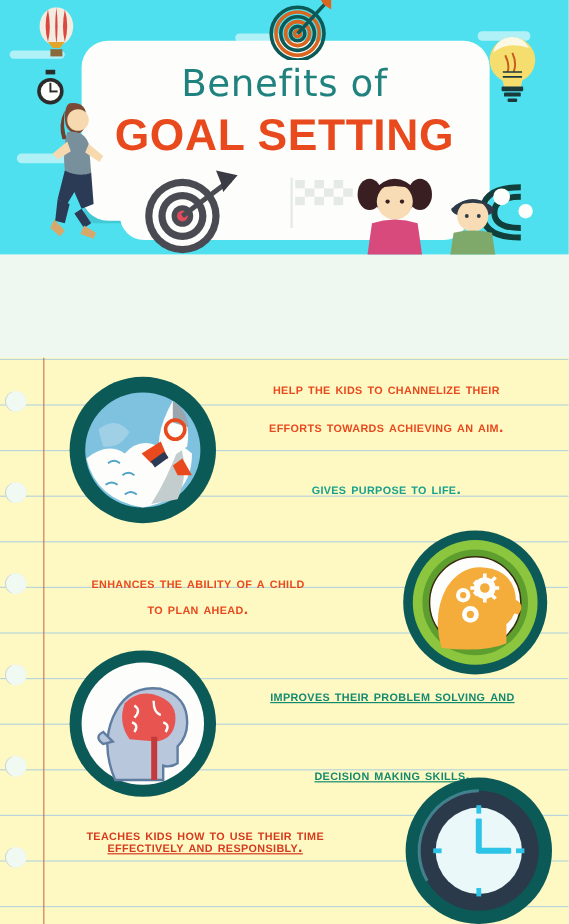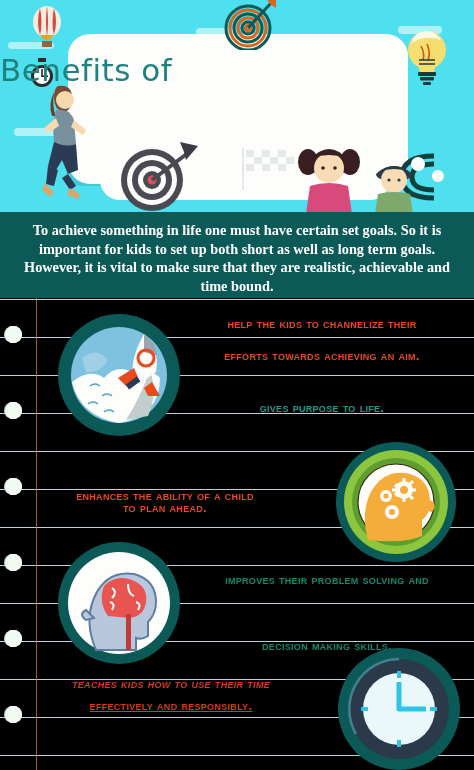--- a/index.html
+++ b/index.html
@@ -16,21 +16,21 @@
   .hdr-wave{position:absolute;background:#41c9d6;border-radius:30px;}
   .hdr-panel{
     position:absolute;left:68px;top:34px;width:340px;height:150px;
     background:#fdfdfb;border-radius:22px;
   }
   .hdr-panel2{
     position:absolute;left:100px;top:140px;width:290px;height:60px;
     background:#fdfdfb;border-radius:20px;
   }
   .title-1{
-    position:absolute;left:0;top:52px;width:474px;
+    position:absolute;left:0;top:52px;width:474px;text-align:center;
     font-family:"DejaVu Sans",sans-serif;
     font-size:31px;color:#20827e;letter-spacing:.5px;z-index:8;
   }
   .title-2{
     position:absolute;left:0;top:92px;width:474px;text-align:center;
     font-family:"Liberation Sans",sans-serif;font-weight:bold;
     font-size:37px;color:#e8491d;letter-spacing:.5px;z-index:8;
   }
   
   .balloon{position:absolute;left:30px;top:6px;width:34px;height:42px;z-index:6;}
@@ -52,21 +52,21 @@
   }
   .intro p{
     margin:0;text-align:center;
     font-family:"Liberation Serif",serif;font-weight:bold;
     font-size:14.3px;line-height:18.6px;color:#ffffff;
   }
 
   
   .notebook{
     position:absolute;left:0;top:298px;width:474px;height:472px;
-    background:#000000;overflow:hidden;
+    background:#fef9c3;overflow:hidden;
   }
   .rule{position:absolute;left:0;width:474px;height:1px;background:#b9d4db;}
   .margin-line{position:absolute;left:36px;top:0;width:1.4px;height:472px;background:#c4664a;opacity:.85;}
   .hole{
     position:absolute;left:5px;width:17px;height:17px;border-radius:50%;
     background:#f0f9f2;
     box-shadow: inset -3px 0 0 0 #dfe6e2, -1px 0 0 0 #cfd9d4;
   }
   .hole i{
     position:absolute;left:5px;top:0;width:12px;height:17px;
@@ -78,21 +78,21 @@
   .icon-circle{position:absolute;border-radius:50%;}
   .btext{
     position:absolute;text-align:center;
     font-family:"Liberation Sans",sans-serif;font-weight:bold;
     font-size:13.2px;line-height:19px;letter-spacing:.3px;
     font-variant:small-caps;
     text-transform:lowercase;
   }
   .btext.red{color:#e8491d;}
   .btext.teal{color:#17a08e;}
-  .btext.green{color:#138a70;}
+  .btext.green{color:#138a70;text-decoration:underline;}
   .btext.darkred{color:#d63a1e;}
 </style>
 </head>
 <body>
 
 <div class="page">
 
   <div class="header">
 
     <div class="hdr-cloud" style="left:8px;top:42px;width:46px;height:7px;"></div>
@@ -208,25 +208,23 @@
     </svg>
 
     <svg class="globe-ic" viewBox="0 0 58 50">
       <path d="M40 4 Q8 4 8 25 Q8 46 40 46" stroke="#11403c" stroke-width="5" fill="none"></path>
       <path d="M40 12 Q18 12 18 25 Q18 38 40 38" stroke="#11403c" stroke-width="5" fill="none"></path>
       <circle cx="24" cy="12" r="7" fill="#fdfdfb"></circle>
       <circle cx="44" cy="24" r="6" fill="#fdfdfb"></circle>
     </svg>
 
     <div class="title-1">Benefits of</div>
+    <div class="title-2">GOAL SETTING</div>
   </div>
 
-  <div class="intro">
-    <p>To achieve something in life one must have certain set goals. So it is important for kids to set up both short as well as long term goals. However, it is vital to make sure that they are realistic, achievable and time bound.</p>
-  </div>
 
   <div class="notebook">
 
     <div class="rule" style="top:1px"></div>
     <div class="rule" style="top:39px"></div>
     <div class="rule" style="top:77px"></div>
     <div class="rule" style="top:115px"></div>
     <div class="rule" style="top:153px"></div>
     <div class="rule" style="top:191px"></div>
     <div class="rule" style="top:229px"></div>
@@ -303,21 +301,21 @@
         <g fill="#f4ac3a">
           <circle cx="70" cy="50" r="4"></circle>
           <circle cx="52" cy="56" r="2.6"></circle>
           <circle cx="58" cy="72" r="3"></circle>
         </g>
         <g stroke="#fdfdfb" stroke-width="3">
           <path d="M70 38 L70 42 M70 58 L70 62 M58 50 L62 50 M78 50 L82 50"></path>
           <path d="M61 47 L64 44 M76 56 L79 59 M61 53 L64 56 M76 44 L79 41"></path>
         </g>
       </svg>
-      <div class="btext red" style="left:0px;top:178px;width:330px;margin-top:10px;">Enhances the ability of a child</div>
+      <div class="btext red" style="left:0px;top:178px;width:330px;">Enhances the ability of a child</div>
       <div class="btext red" style="left:0px;top:200px;width:330px;">to plan ahead.</div>
     </div>
 
     <div class="item">
       <svg class="icon-circle" style="left:56px;top:242px;width:126px;height:126px;" viewBox="0 0 126 126">
         <circle cx="63" cy="63" r="61" fill="#0c5a57"></circle>
         <circle cx="63" cy="63" r="51" fill="#fdfdfb"></circle>
         <path d="M40 110 Q28 82 38 58 Q50 30 78 34 Q100 40 100 62 Q100 74 92 82 L92 96 Q86 100 80 98 L80 110Z" fill="#b9c7dd" stroke="#5f7da0" stroke-width="2"></path>
         <path d="M30 70 Q22 74 30 80 L38 78Z" fill="#b9c7dd" stroke="#5f7da0" stroke-width="2"></path>
         <path d="M48 46 Q60 34 76 40 Q92 46 90 62 Q88 76 74 78 L52 76 Q42 62 48 46Z" fill="#e8544f"></path>
@@ -341,18 +339,18 @@
         <circle cx="63" cy="63" r="36" fill="#eaf8fa"></circle>
         <g fill="#2ec4e8">
           <rect x="61" y="25" width="4" height="7"></rect>
           <rect x="61" y="94" width="4" height="7"></rect>
           <rect x="25" y="61" width="7" height="4"></rect>
           <rect x="94" y="61" width="7" height="4"></rect>
         </g>
         <rect x="60.5" y="36" width="5" height="29" rx="1" fill="#2ec4e8"></rect>
         <rect x="62" y="60.5" width="28" height="5" rx="1" fill="#2ec4e8"></rect>
       </svg>
-      <div class="btext darkred" style="left:6px;top:376px;width:330px;font-style:italic;">Teaches kids how to use their time</div>
+      <div class="btext darkred" style="left:6px;top:388px;width:330px;">Teaches kids how to use their time</div>
       <div class="btext darkred" style="left:6px;top:398px;width:330px;text-decoration:underline;">effectively and responsibly.</div>
     </div>
 
   </div>
 </div>
 
 </body></html>

